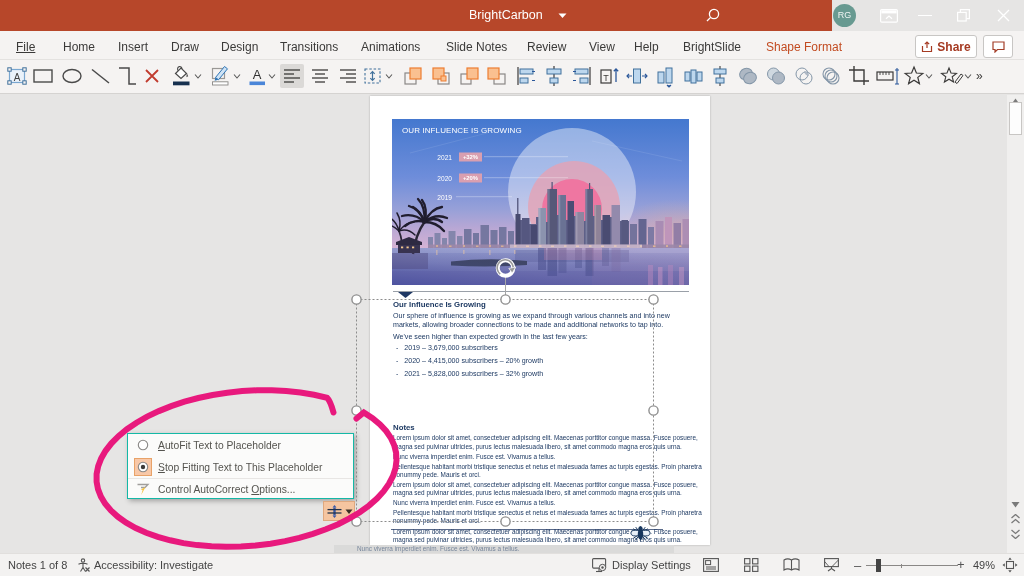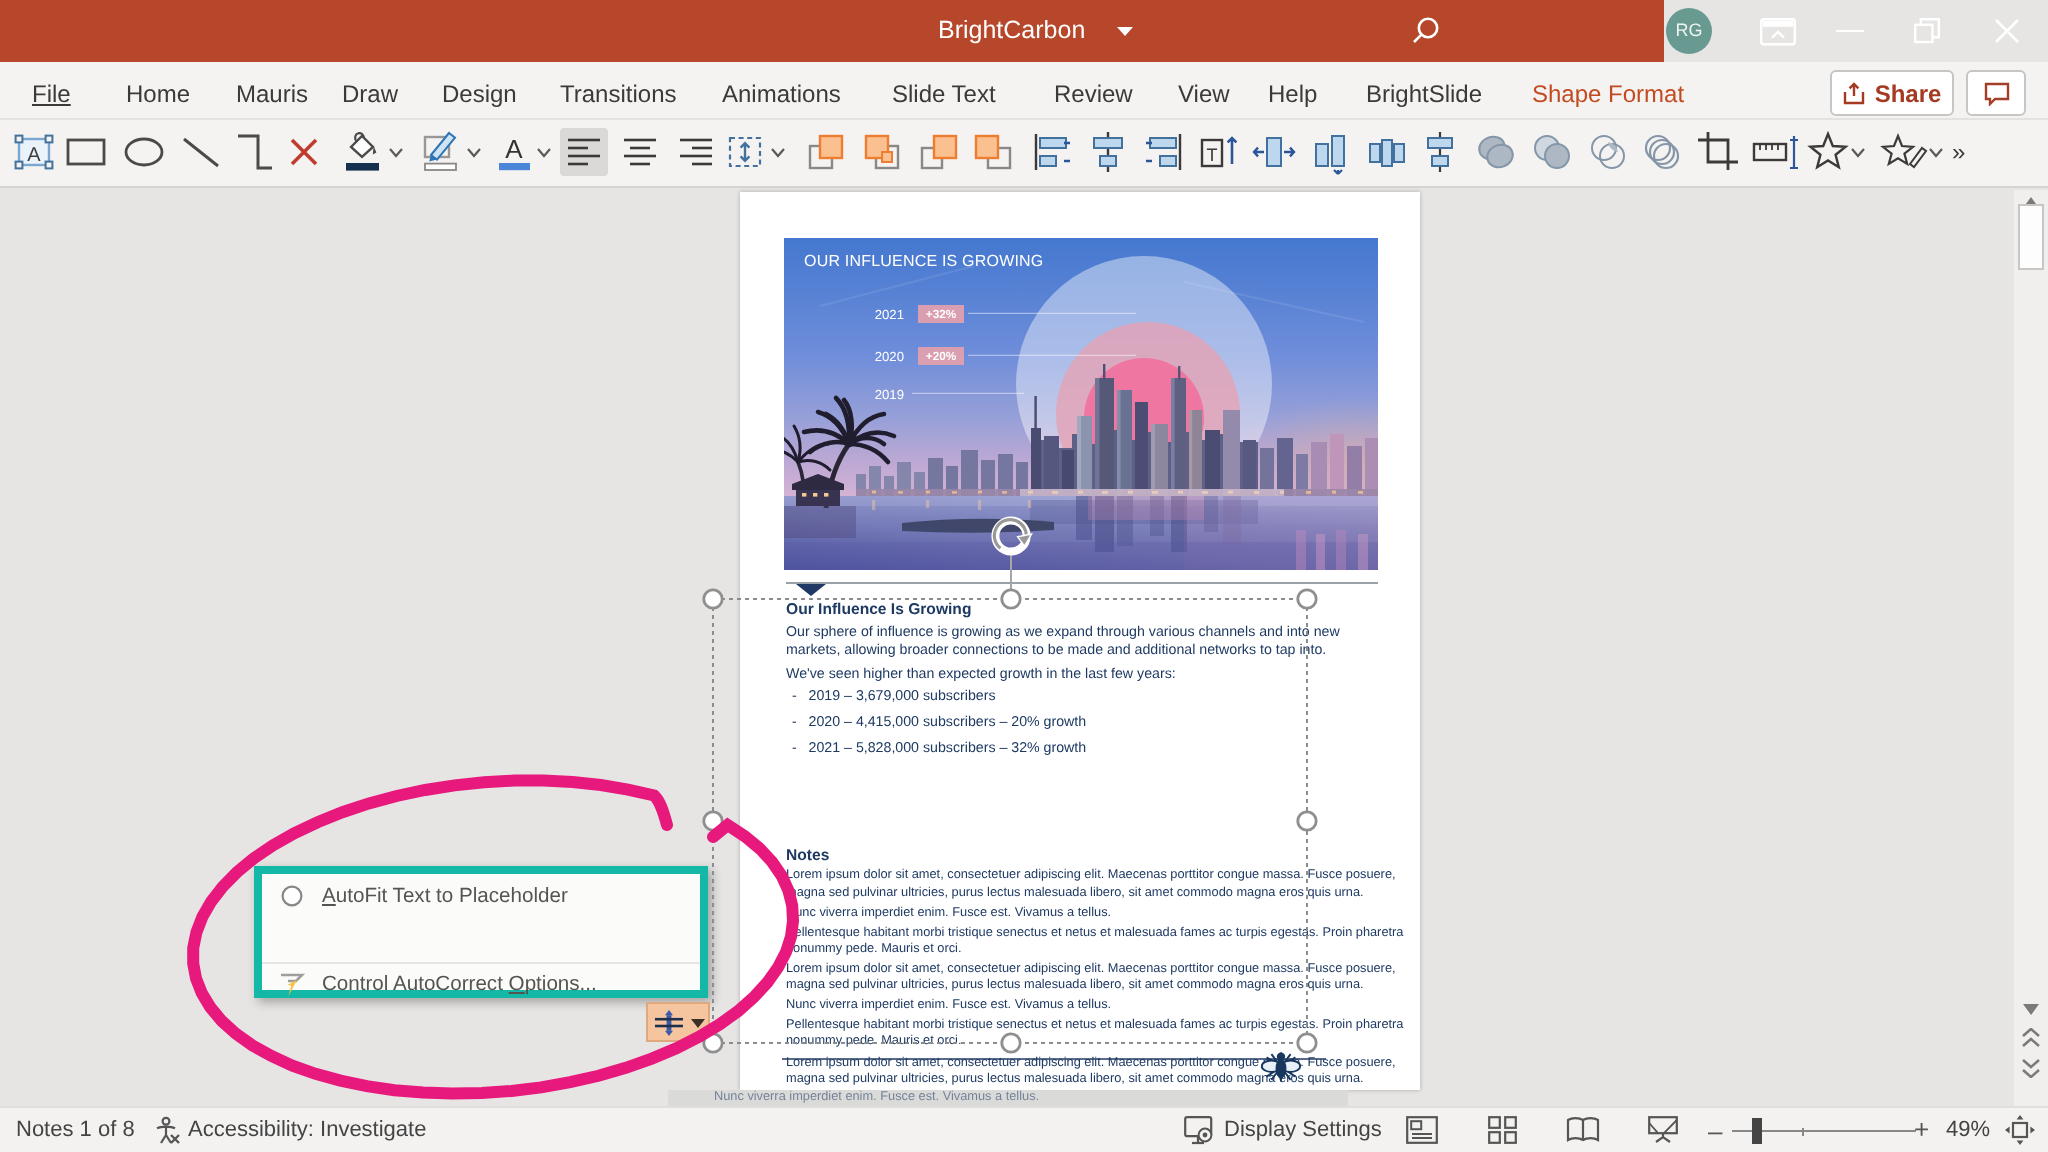--- a/index.html
+++ b/index.html
@@ -22,21 +22,21 @@
 
   
   #page { position:absolute; left:334px; top:96px; width:340px; height:449px; background:#fff; box-shadow:0 0 2px rgba(0,0,0,.25);margin-left:36px; }
   #pagestrip { position:absolute; left:334px; top:545px; width:340px; height:8px; background:#dadad9; overflow:hidden; }
 
   .ntxt { position:absolute; font-size:7.1px; line-height:8.6px; color:#1e3a63; letter-spacing:0; white-space:nowrap; }
   .ntitle { font-weight:bold; font-size:7.8px; }
   .nsm { font-size:6.4px; line-height:8.5px; }
 
   
-  #menu { position:absolute; left:127px; top:433px; width:227px; height:66px; background:#fbfbfa; border:4px solid #14b8a6; box-shadow:2px 2px 5px rgba(0,0,0,.3); font-size:10.3px; color:#55544f; }
+  #menu { position:absolute; left:127px; top:433px; width:227px; height:66px; background:#fbfbfa; border:1px solid #14b8a6; box-shadow:2px 2px 5px rgba(0,0,0,.3); font-size:10.3px; color:#55544f; }
   .mi { position:absolute; left:0; width:100%; height:22px; display:flex; align-items:center; }
   .mi .ic { width:30px; display:flex; justify-content:center; }
 
   
   #statusbar { position:absolute; left:0; top:553px; width:1024px; height:23px; background:#f3f2f1; border-top:1px solid #e1dfdd; font-size:11px; color:#444; }
 
   
   #vscroll { position:absolute; left:1007px; top:95px; width:17px; height:458px; background:#f0efee; }
 </style>
 </head>
@@ -64,26 +64,26 @@
         <path d="M3.4 3.4 V0.6 H12.4 V9.6 H9.6" fill="none" stroke="#fff" stroke-width="1.2"></path>
       </svg>
     <svg class="abs" style="left:997px;top:9px;" width="13" height="13" viewBox="0 0 13 13">
         <path d="M1 1 L12 12 M12 1 L1 12" stroke="#fff" stroke-width="1.3"></path>
       </svg>
   </div>
 
   <div id="tabs">
     <span class="tab" style="left:16px;text-decoration:underline;">File</span>
     <span class="tab" style="left:63px;">Home</span>
-    <span class="tab" style="left:118px;">Mauris</span>
+    <span class="tab" style="left:118px;">Insert</span>
     <span class="tab" style="left:171px;">Draw</span>
     <span class="tab" style="left:221px;">Design</span>
     <span class="tab" style="left:280px;">Transitions</span>
     <span class="tab" style="left:361px;">Animations</span>
-    <span class="tab" style="left:446px;">Slide Text</span>
+    <span class="tab" style="left:446px;">Slide Notes</span>
     <span class="tab" style="left:527px;">Review</span>
     <span class="tab" style="left:589px;">View</span>
     <span class="tab" style="left:634px;">Help</span>
     <span class="tab" style="left:683px;">BrightSlide</span>
     <span class="tab" style="left:766px;color:#c24b21;">Shape Format</span>
     <div id="sharebtn"><svg width="12" height="12" viewBox="0 0 12 12">
           <path d="M1.5 5 V10.5 H10.5 V5" fill="none" stroke="#a53a22" stroke-width="1.2"></path>
           <path d="M6 7 V1.2 M3.8 3.2 L6 1 L8.2 3.2" fill="none" stroke="#a53a22" stroke-width="1.2"></path>
         </svg>Share</div>
     <div id="commentbtn">
@@ -520,20 +520,31 @@
 
   <div id="menu">
     <div class="mi" style="top:0px;">
       <span class="ic">
           <svg width="12" height="12" viewBox="0 0 12 12">
             <circle cx="6" cy="6" r="4.7" fill="#fff" stroke="#8a8886" stroke-width="1.1"></circle>
           </svg>
         </span>
       <span><span style="text-decoration:underline;">A</span>utoFit Text to Placeholder</span>
     </div>
+    <div class="mi" style="top:22px;">
+      <span class="ic">
+          <span style="width:18px;height:18px;background:#f8c8a8;border:1px solid #e8a268;display:flex;align-items:center;justify-content:center;">
+            <svg width="12" height="12" viewBox="0 0 12 12">
+              <circle cx="6" cy="6" r="4.7" fill="#fff" stroke="#8a8886" stroke-width="1.1"></circle>
+              <circle cx="6" cy="6" r="2.2" fill="#3b3a39"></circle>
+            </svg>
+          </span>
+        </span>
+      <span><span style="text-decoration:underline;">S</span>top Fitting Text to This Placeholder</span>
+    </div>
     <div class="mi" style="top:44px;border-top:1px solid #e8e6e4;">
       <span class="ic">
           <svg width="14" height="13" viewBox="0 0 14 13">
             <path d="M1.5 1.5 H12 L9 4.5 H5" fill="none" stroke="#a09e9c" stroke-width="1.3"></path>
             <path d="M9.5 4 L5.2 12 L6.6 6.9 L4.8 6.4 Z" fill="#f5c242"></path>
           </svg>
         </span>
       <span>Control AutoCorrect <span style="text-decoration:underline;">O</span>ptions...</span>
     </div>
   </div>

